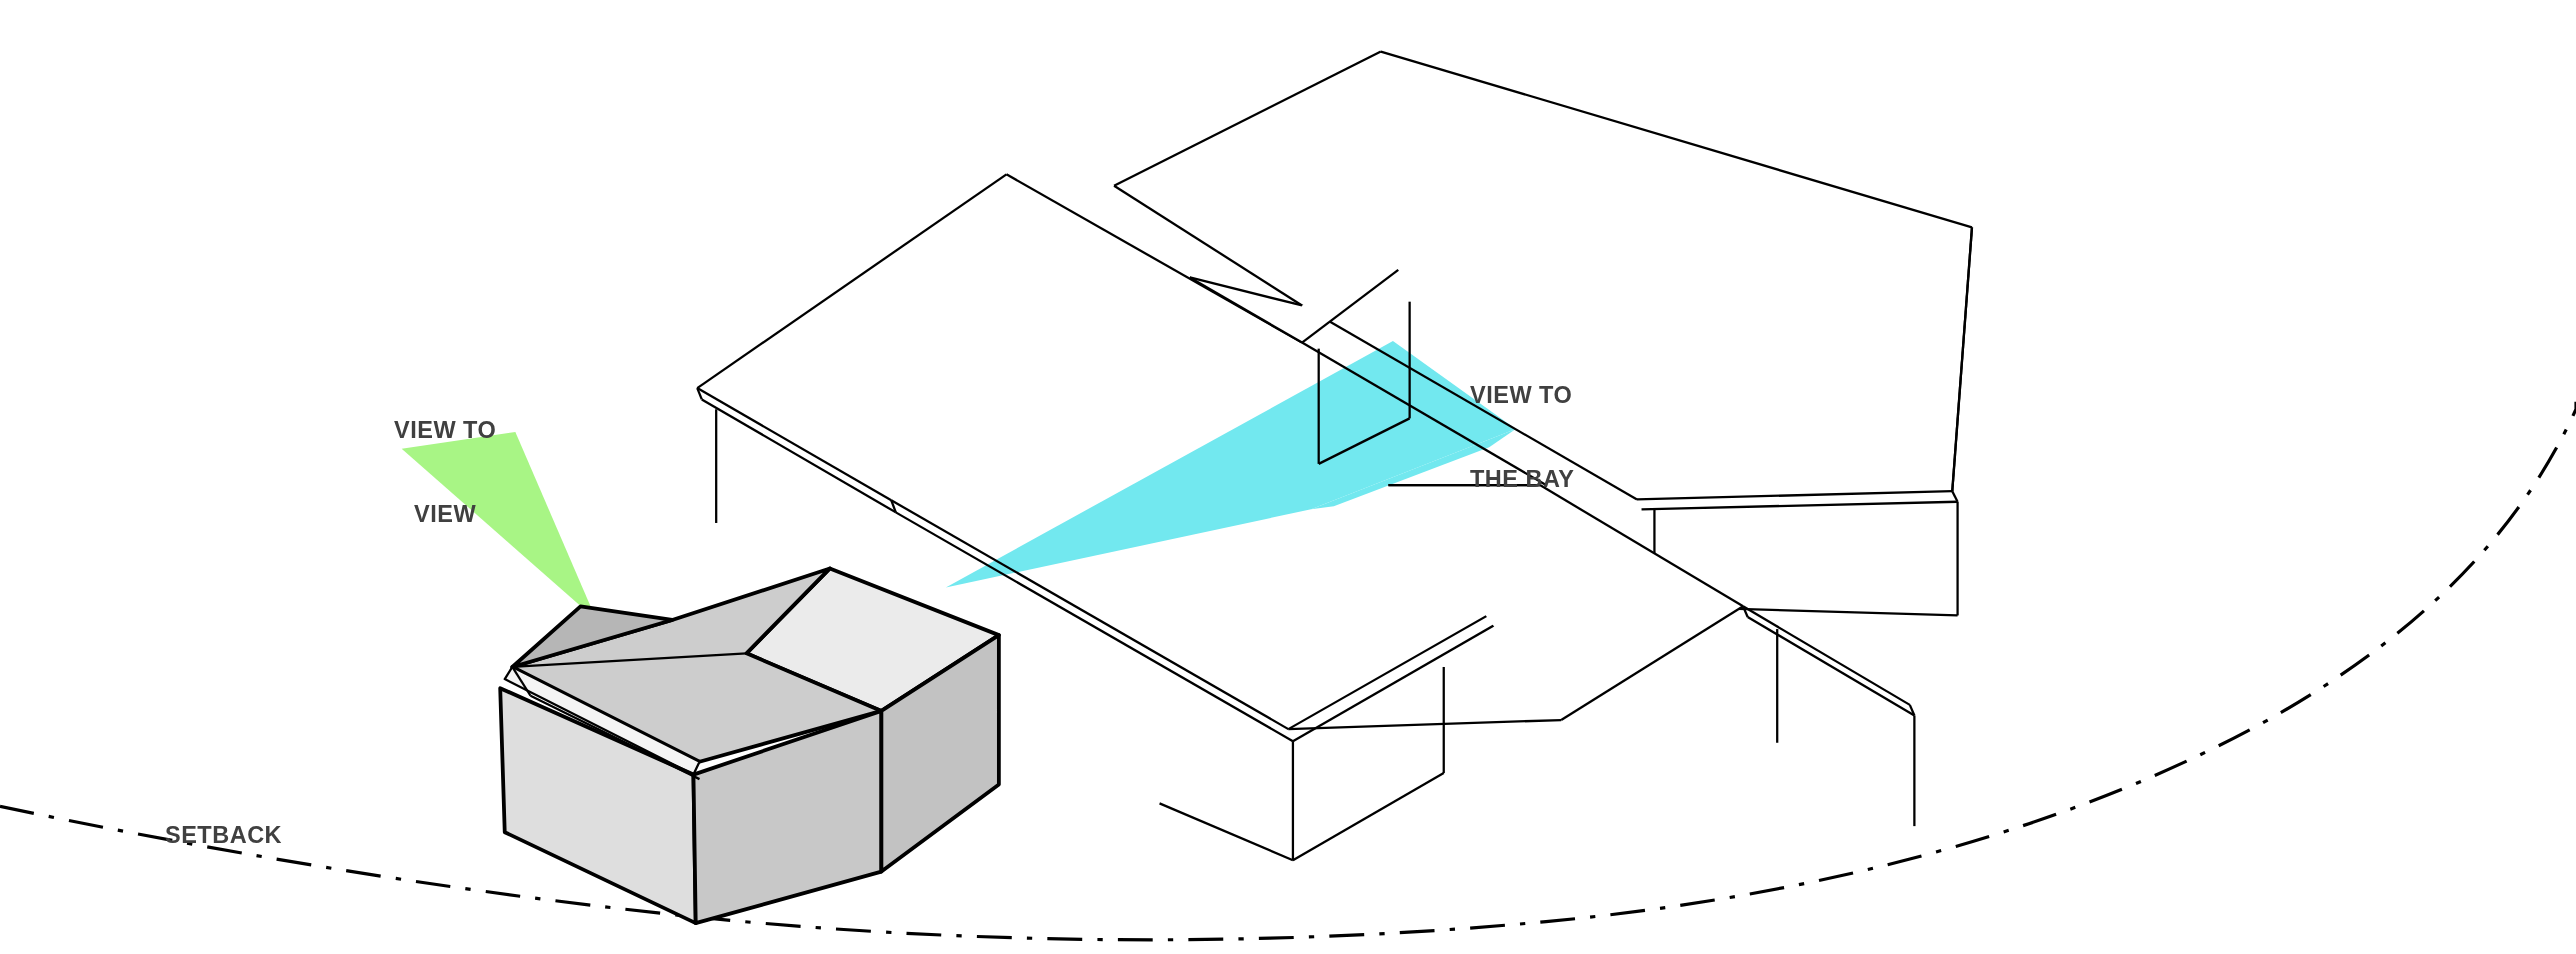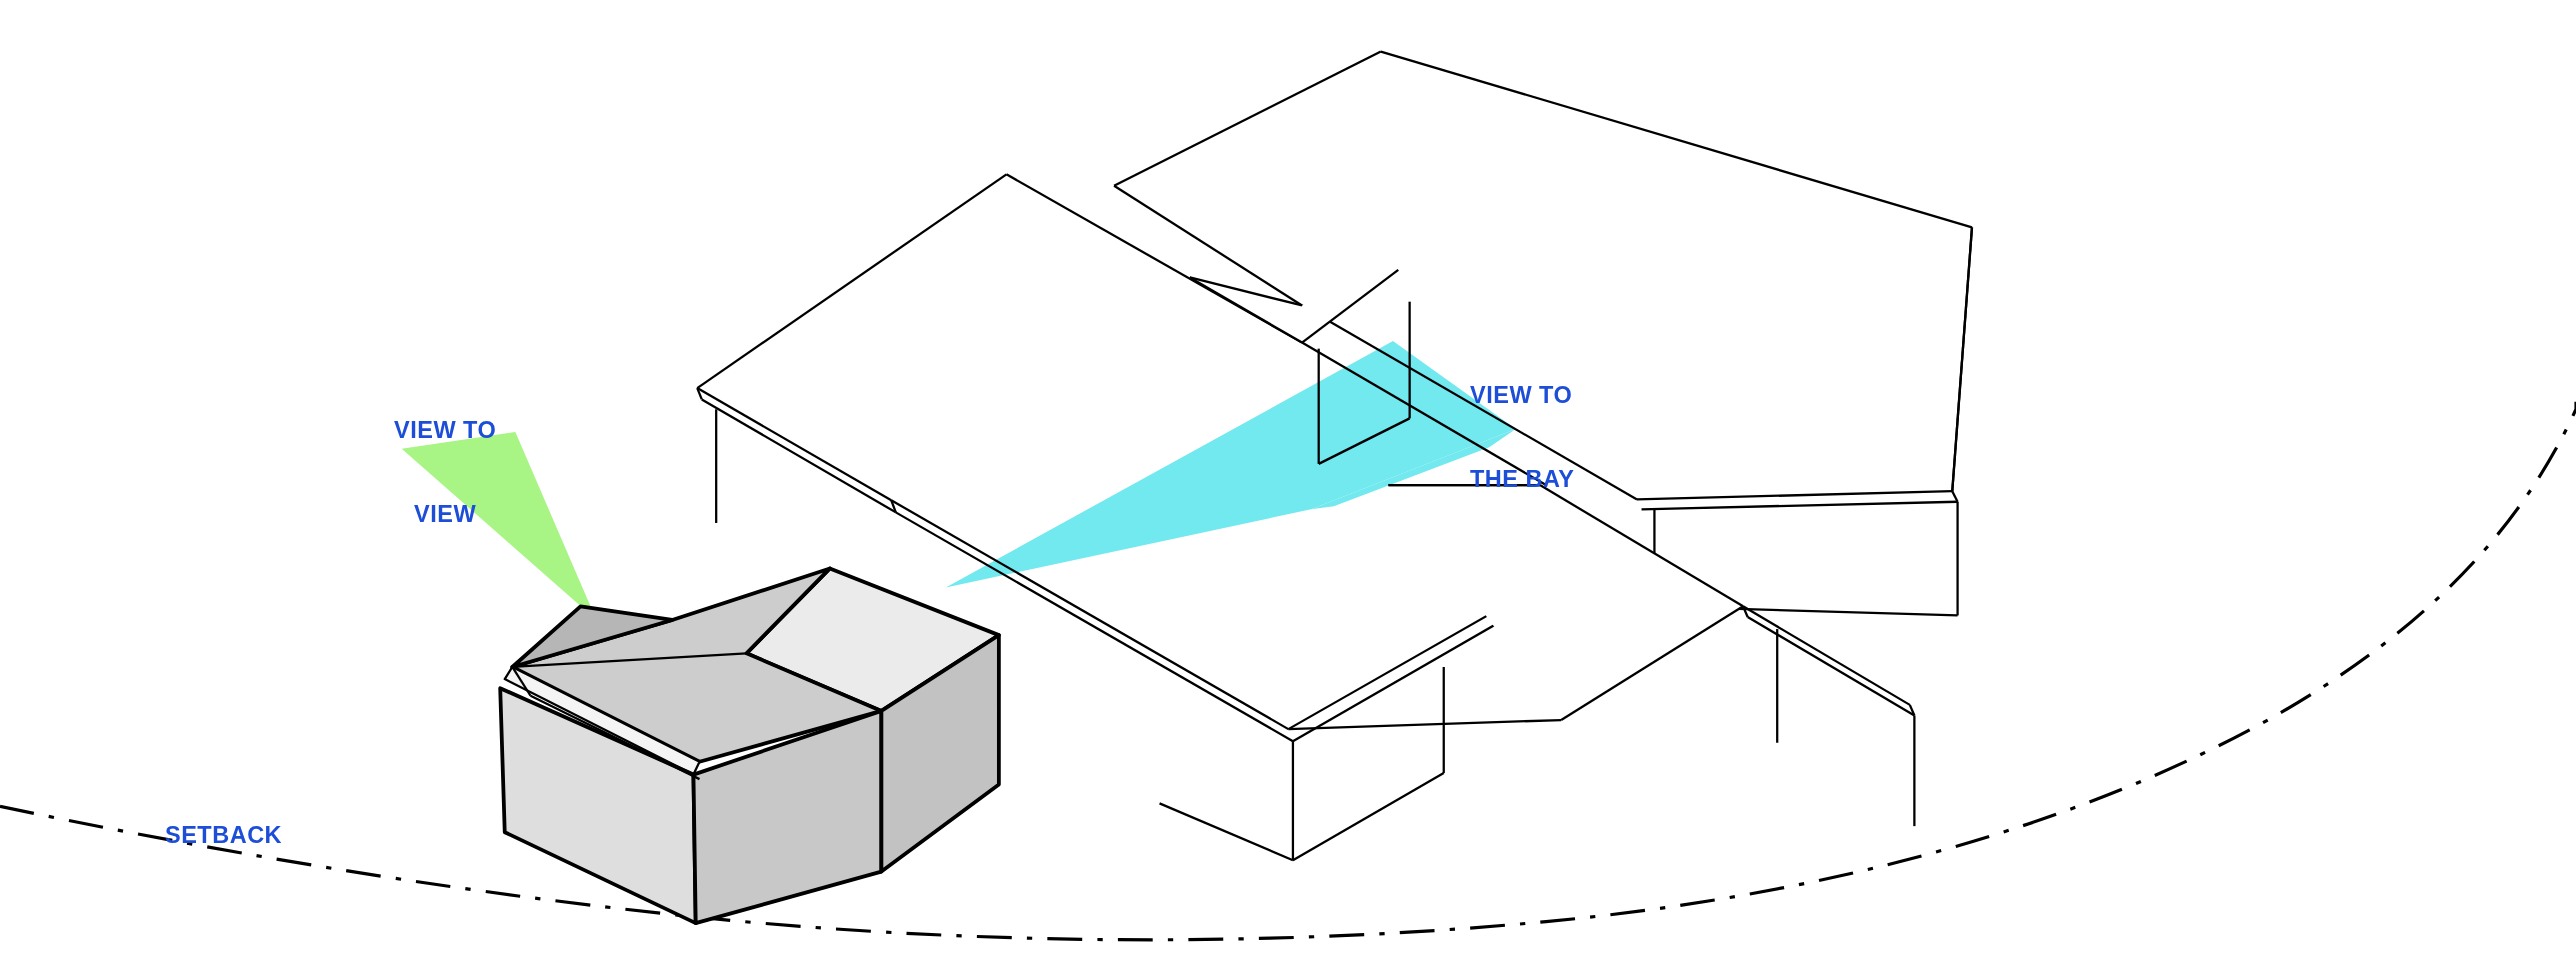--- a/index.html
+++ b/index.html
@@ -20,21 +20,21 @@
   }
   #scene {
     display: block;
     width: 2576px;
     height: 955px;
   }
   .annot-label {
     position: absolute;
     font-family: "Liberation Sans", sans-serif;
     font-weight: 700;
-    color: #1d4ed8;
+    color: #404040;
     letter-spacing: 0.5px;
     line-height: 1.18;
     white-space: pre;
     user-select: none;
   }
   #label-view-yard {
     left: 394px;
     top: 362px;
     font-size: 23.5px;
     text-align: center;

